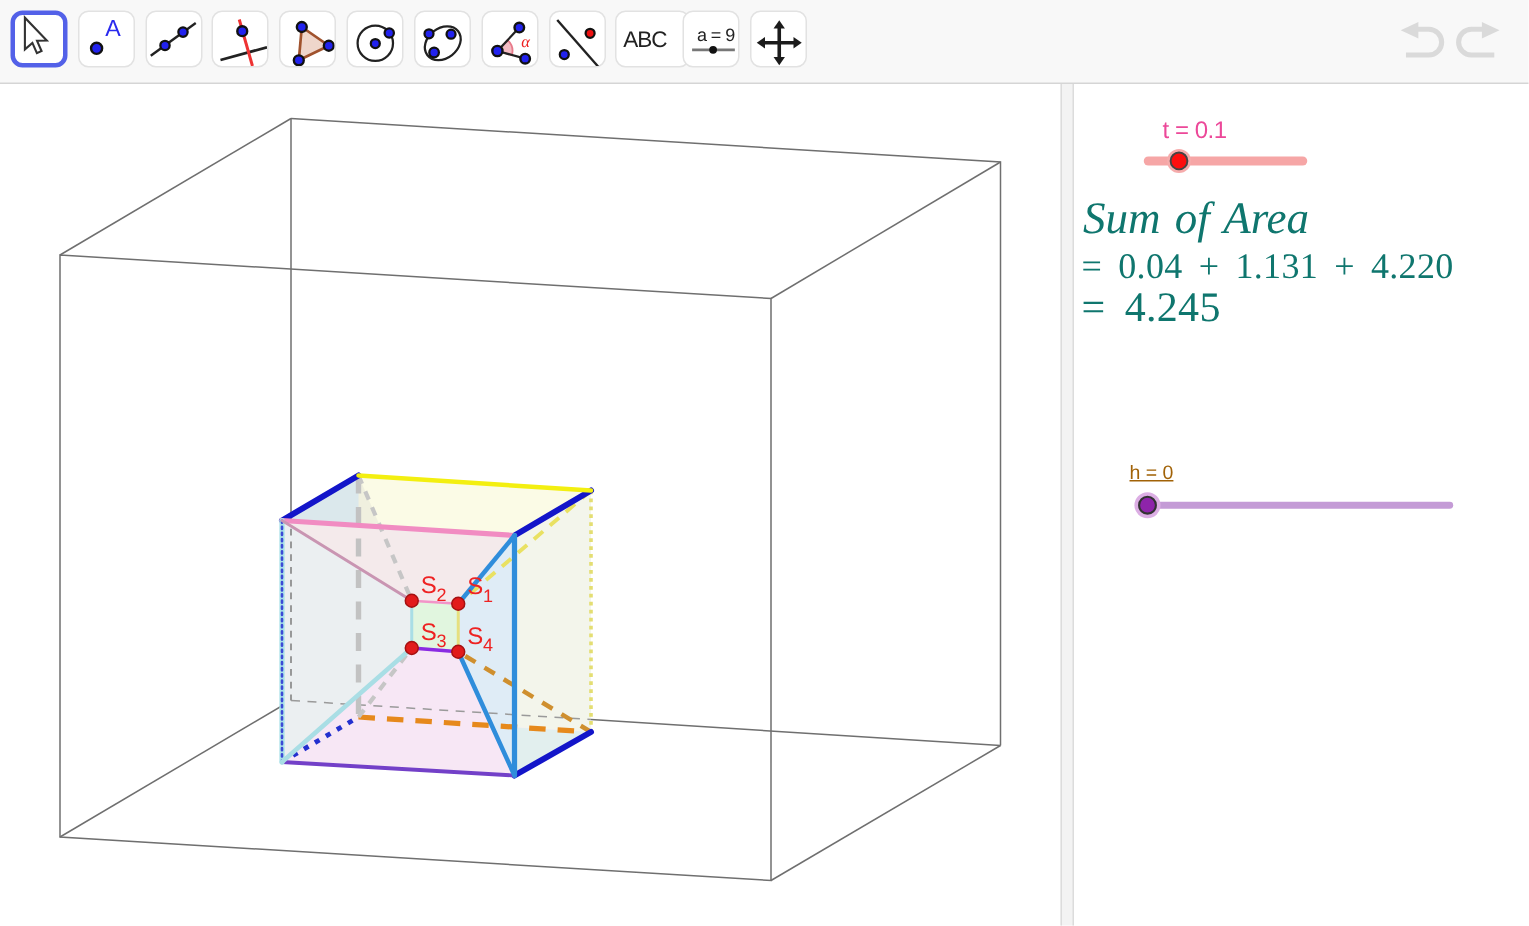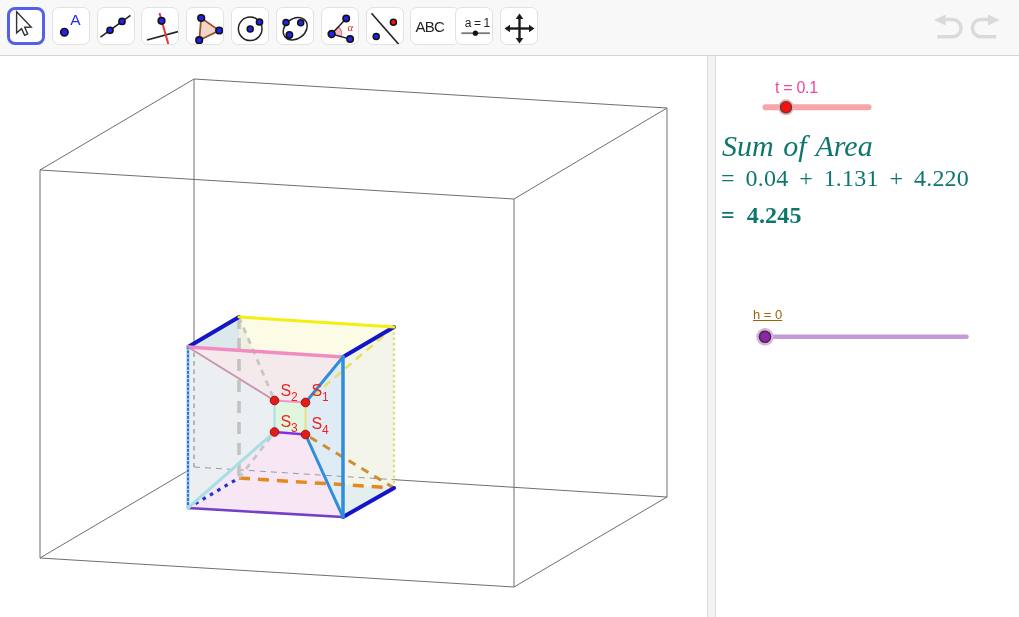--- a/index.html
+++ b/index.html
@@ -86,21 +86,21 @@
       <svg width="36" height="36" viewBox="0 0 36 36">
   <line x1="4.5" y1="5.3" x2="31.7" y2="36.3" stroke="#222" stroke-width="1.6"></line>
   <circle cx="9.2" cy="28.4" r="3" fill="#2222ee" stroke="#111" stroke-width="1.5"></circle>
   <circle cx="26.4" cy="14.2" r="3" fill="#e11" stroke="#111" stroke-width="1.5"></circle>
 </svg>
     </div>
 <div class="btn b10">
       <div style="position:absolute;left:4.5px;top:12.3px;font-size:15px;color:#222;letter-spacing:-0.7px;line-height:14px;">ABC</div>
     </div>
 <div class="btn b11">
-      <div style="position:absolute;left:8.7px;top:9.2px;font-size:12px;color:#222;letter-spacing:-0.4px;line-height:12px;">a = 1</div>
+      <div style="position:absolute;left:8.7px;top:9.2px;font-size:12px;color:#222;letter-spacing:-0.4px;line-height:12px;">a = 9</div>
       <svg width="36" height="36" viewBox="0 0 36 36">
 
   <line x1="5.4" y1="25.2" x2="33.9" y2="25.2" stroke="#777" stroke-width="1.8"></line>
   <circle cx="19.4" cy="25.2" r="2.6" fill="#111"></circle>
 </svg>
     </div>
 <div class="btn b12">
       <svg width="36" height="36" viewBox="0 0 36 36">
   <g stroke="#1b1b1b" stroke-width="2.4" fill="#1b1b1b">
     <line x1="18.5" y1="10" x2="18.5" y2="31"></line>
@@ -210,20 +210,20 @@
 <div id="splitter"></div>
 <div id="panel">
   <div style="position:absolute;left:775px;top:78.5px;color:#ec4899;font-size:16px;letter-spacing:-0.3px;">t = 0.1</div>
   <svg style="position:absolute;left:755px;top:95px;" width="125" height="25" viewBox="0 0 125 25">
     <line x1="10.5" y1="12.3" x2="113.5" y2="12.3" stroke="#f6a6a6" stroke-width="6" stroke-linecap="round"></line>
     <circle cx="31" cy="12.3" r="8" fill="#f6acac"></circle>
     <circle cx="31" cy="12.3" r="5.6" fill="#fd0e0e" stroke="#454545" stroke-width="1.3"></circle>
   </svg>
   <div class="mathtxt" style="left:722px;top:129px;font-size:30px;font-style:italic;word-spacing:2px;">Sum of Area</div>
   <div class="mathtxt" style="left:721px;top:164.5px;font-size:24px;word-spacing:4.6px;letter-spacing:0.2px;">= 0.04 + 1.131 + 4.220</div>
-  <div class="mathtxt" style="left:721px;top:202px;font-size:24px;word-spacing:5.6px;letter-spacing:0.2px;font-weight:bold;">= 4.245</div>
+  <div class="mathtxt" style="left:721px;top:190px;font-size:28px;word-spacing:5.6px;letter-spacing:0.2px;">= 4.245</div>
   <div style="position:absolute;left:753px;top:306.5px;color:#a16207;font-size:13px;text-decoration:underline;">h = 0</div>
   <svg style="position:absolute;left:750px;top:323px;" width="230" height="28" viewBox="0 0 230 28">
     <line x1="9" y1="13.8" x2="216.5" y2="13.8" stroke="#c49bd6" stroke-width="4.6" stroke-linecap="round"></line>
     <circle cx="15" cy="13.8" r="8.7" fill="#dcaee4"></circle>
     <circle cx="15" cy="13.8" r="5.6" fill="#8e24aa" stroke="#333" stroke-width="1.4"></circle>
   </svg>
 </div>
 
 </body></html>

